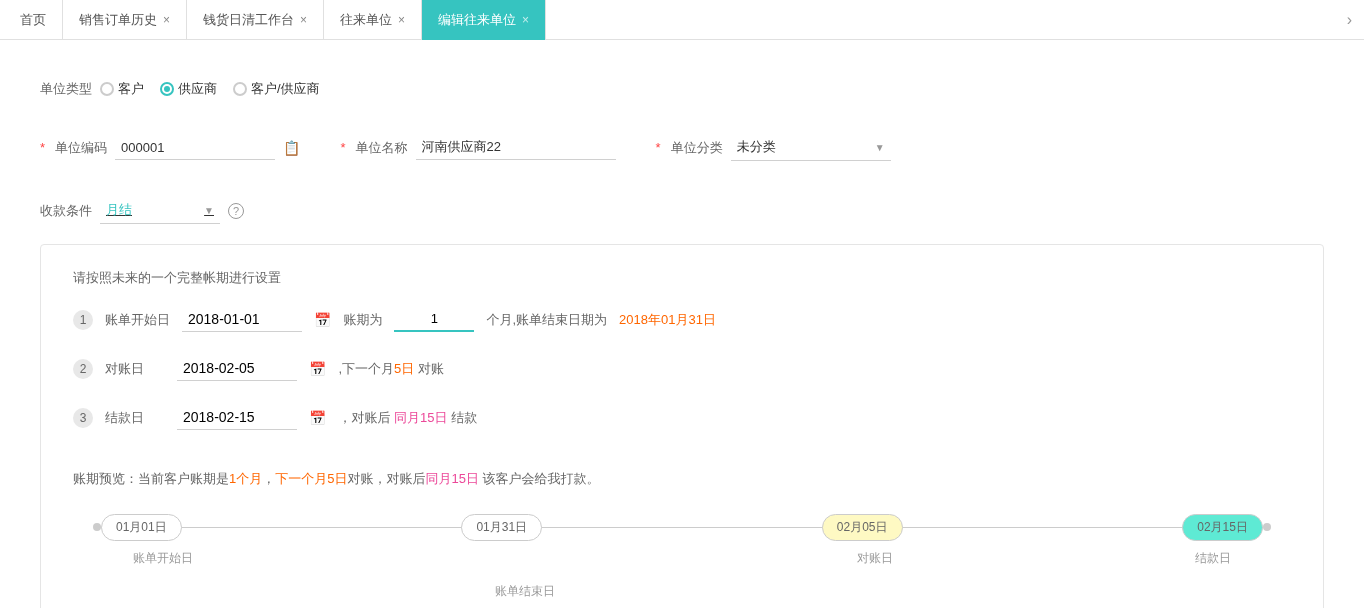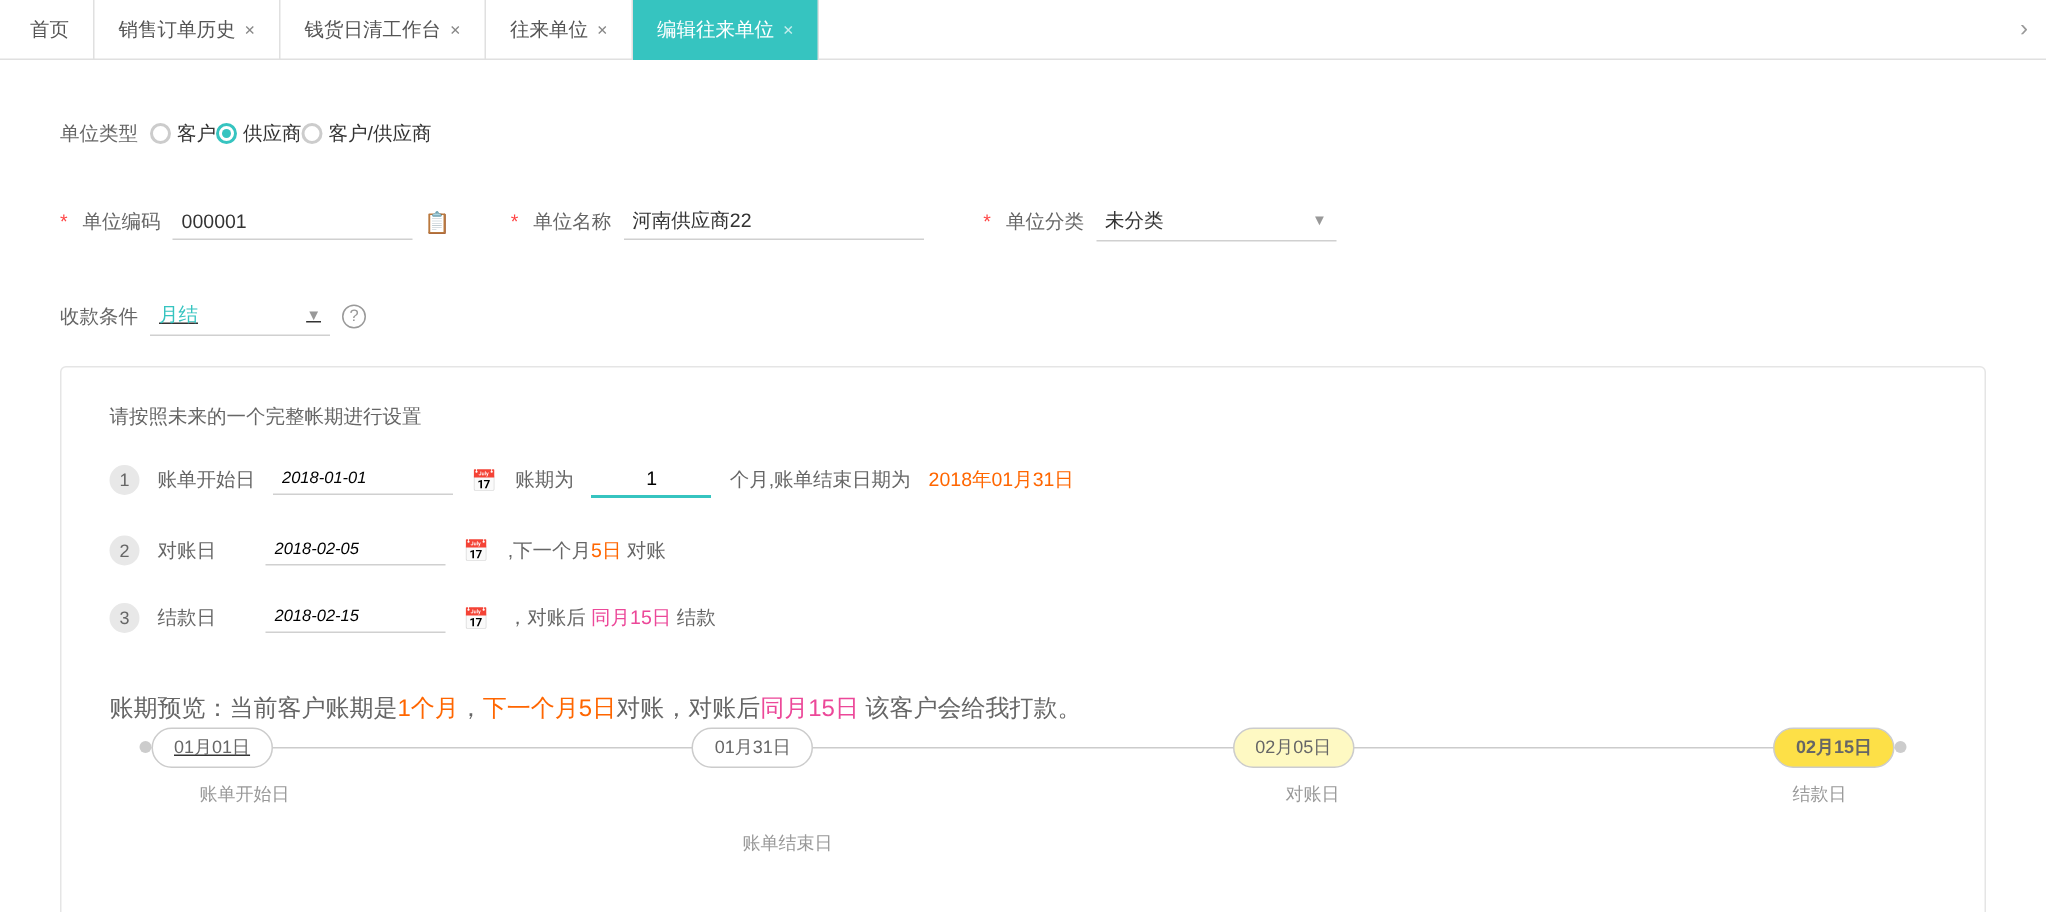--- a/index.html
+++ b/index.html
@@ -75,20 +75,21 @@
     }
     .required-star {
       color: #f44;
       margin-right: 2px;
     }
 
     
     .radio-group {
       display: flex;
       align-items: flex-start;
+      gap: 16px;
     }
     .radio-item {
       display: flex;
       align-items: center;
       gap: 4px;
       cursor: pointer;
     }
     .radio-circle {
       width: 14px;
       height: 14px;
@@ -220,25 +221,24 @@
     .period-field-label {
       color: #666;
       font-size: 13px;
       white-space: nowrap;
       min-width: 60px;
     }
     .period-input {
       border: none;
       border-bottom: 1px solid #d0d0d0;
       padding: 4px 6px;
-      font-size: 11px;
+      font-size: 14px;
       outline: none;
       background: transparent;
       width: 120px;
-      font-style: italic;
     }
     .period-num-input {
       border: none;
       border-bottom: 2px solid #36c4c0;
       padding: 4px 6px;
       font-size: 13px;
       outline: none;
       background: transparent;
       width: 80px;
       text-align: center;
@@ -248,22 +248,23 @@
       color: #666;
     }
     .highlight-orange { color: #f60; font-weight: normal; }
     .highlight-teal { color: #ec4899; }
 
     
     .preview-section {
       padding: 16px 0 0 0;
     }
     .preview-text {
-      font-size: 16px;
-      color: #666;
+      font-size: 13px;
+      color: #666;
+      margin-bottom: 24px;
     }
   </style>
 </head>
 <body>
 
 <div class="tab-bar">
   <div class="tab">
     <span>首页</span>
   </div>
   <div class="tab">
@@ -384,31 +385,31 @@
       </div>
 
       <div style="position: relative; padding: 0 20px 40px 20px;">
         <div style="display: flex; align-items: center; gap: 0;">
 
           <div style="width:8px;height:8px;border-radius:50%;background:#ccc;flex-shrink:0;z-index:1;"></div>
 
           <div style="flex:1; position:relative; height:30px; display:flex; align-items:center;">
             <div style="position:absolute;top:50%;left:0;right:0;height:1px;background:#ccc;z-index:0;"></div>
             <div style="display:flex;justify-content:space-between;width:100%;z-index:1;position:relative;">
-              <div style="display:flex;flex-direction:column;align-items:center;gap:4px;text-decoration:underline;">
+              <div style="display:flex;flex-direction:column;align-items:center;gap:4px;">
                 <div style="border:1px solid #ccc;border-radius:20px;padding:4px 14px;background:#fff;font-size:12px;color:#666;">01月01日</div>
               </div>
               <div style="display:flex;flex-direction:column;align-items:center;gap:4px;">
                 <div style="border:1px solid #ccc;border-radius:20px;padding:4px 14px;background:#fff;font-size:12px;color:#666;">01月31日</div>
               </div>
               <div style="display:flex;flex-direction:column;align-items:center;gap:4px;">
                 <div style="border:1px solid #ccc;border-radius:20px;padding:4px 14px;background:#fef9c3;font-size:12px;color:#666;">02月05日</div>
               </div>
               <div style="display:flex;flex-direction:column;align-items:center;gap:4px;">
-                <div style="border:1px solid #ccc;border-radius:20px;padding:4px 14px;background:#fde047;font-size:12px;color:#666;font-weight:bold;">02月15日</div>
+                <div style="border:1px solid #ccc;border-radius:20px;padding:4px 14px;background:#5eead4;font-size:12px;color:#666;">02月15日</div>
               </div>
             </div>
           </div>
 
           <div style="width:8px;height:8px;border-radius:50%;background:#ccc;flex-shrink:0;z-index:1;"></div>
         </div>
 
         <div style="display:flex;justify-content:space-between;padding:0 40px;margin-top:8px;">
           <span style="font-size:12px;color:#999;">账单开始日</span>
           <span style="font-size:12px;color:#999;margin-top:33px;">账单结束日</span>

